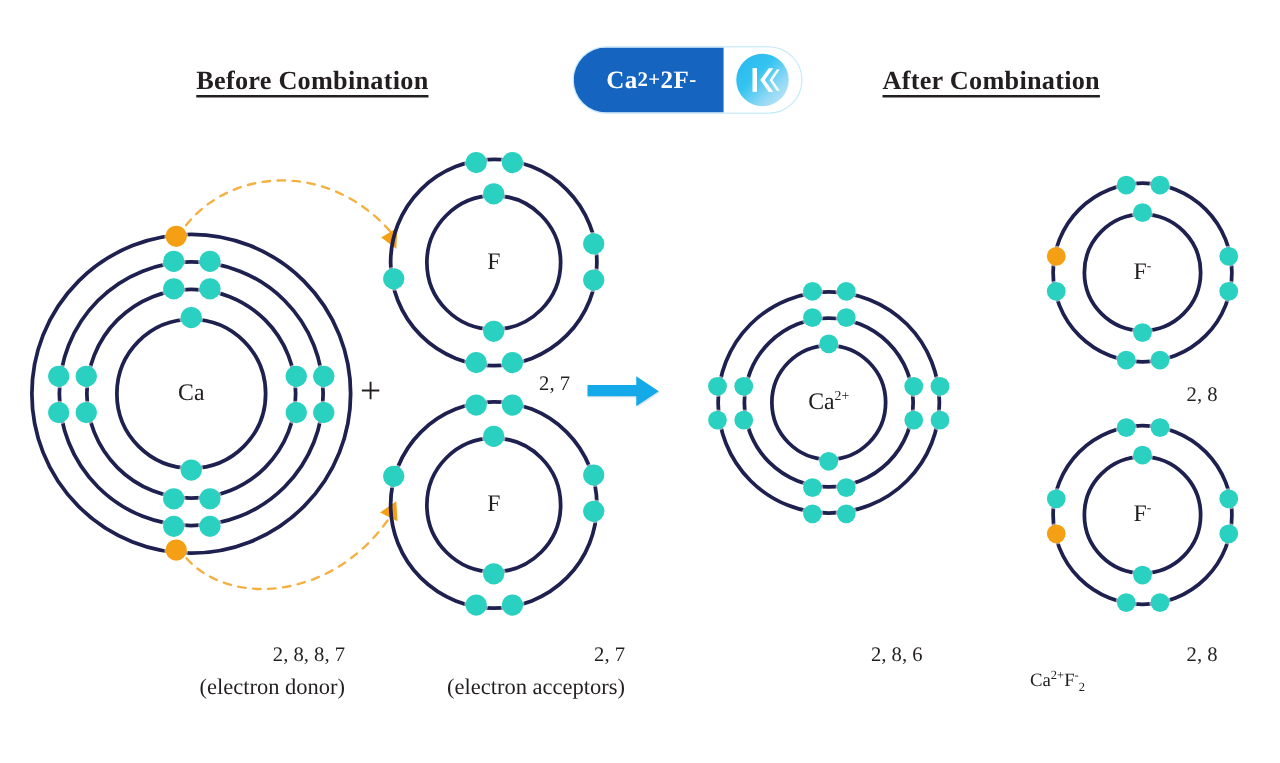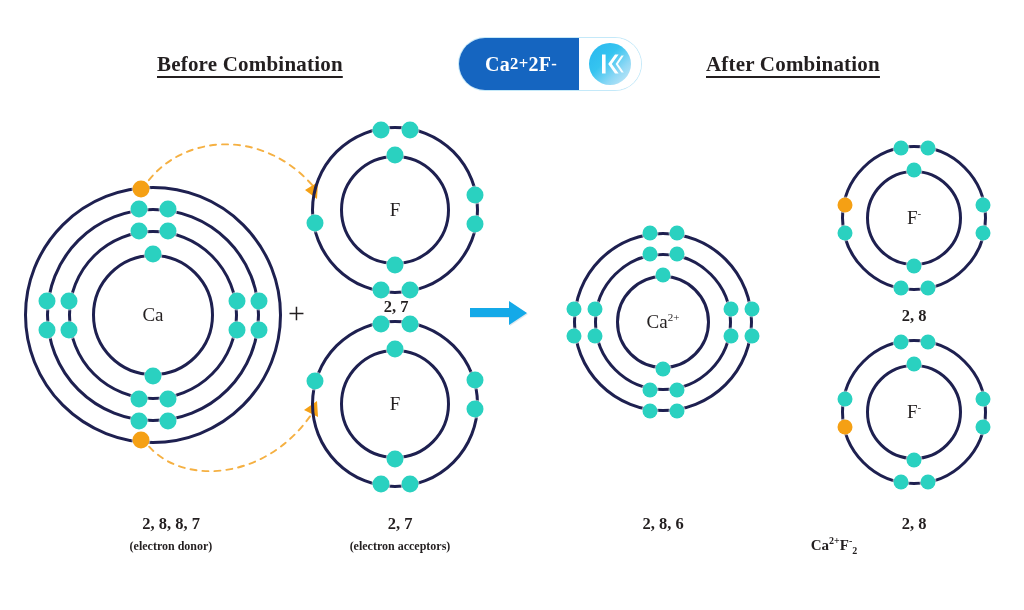--- a/index.html
+++ b/index.html
@@ -50,24 +50,24 @@
   .e{
     position:absolute;width:17px;height:17px;border-radius:50%;
     background:#2ad1c0;transform:translate(-50%,-50%);
     box-shadow:0 0 0 1px rgba(255,255,255,.55);
   }
   .e.small{width:15px;height:15px;}
   .e.orange{background:#f5a014;}
 
   
   .cap{
-    font-size:16.5px;font-weight:bold;text-align:center;white-space:nowrap;
+    font-size:16.5px;font-weight:normal;text-align:right;white-space:nowrap;
     font-family:"Liberation Serif","DejaVu Serif",serif;
   }
-  .cap.sub{font-size:12px;}
+  .cap.sub{font-size:18px;}
   .cap.small{font-size:15px;}
   .cap sup{font-size:10px;}
   .cap sub{font-size:10px;}
 
   
   .plus{font-size:30px;font-weight:normal;color:#231f20;line-height:1;}
 
   .arrow-wrap{position:absolute;}
   svg{display:block;overflow:visible;}
 </style>
@@ -264,17 +264,17 @@
 </div>
 
 <div class="abs cap" style="left:66px;top:514px;width:210px;">2, 8, 8, 7</div>
 <div class="abs cap sub" style="left:66px;top:539px;width:210px;">(electron donor)</div>
 
 <div class="abs cap" style="left:300px;top:514px;width:200px;">2, 7</div>
 <div class="abs cap sub" style="left:300px;top:539px;width:200px;">(electron acceptors)</div>
 
 <div class="abs cap" style="left:588px;top:514px;width:150px;">2, 8, 6</div>
 
-<div class="abs cap small" style="left:764px;top:535px;width:140px;">
+<div class="abs cap small" style="left:728px;top:535px;width:140px;">
   <span>Ca</span><sup>2+</sup><span>F</span><sup>-</sup><sub>2</sub>
 </div>
 
 <div class="abs cap" style="left:854px;top:514px;width:120px;">2, 8</div>
 
 </body></html>

